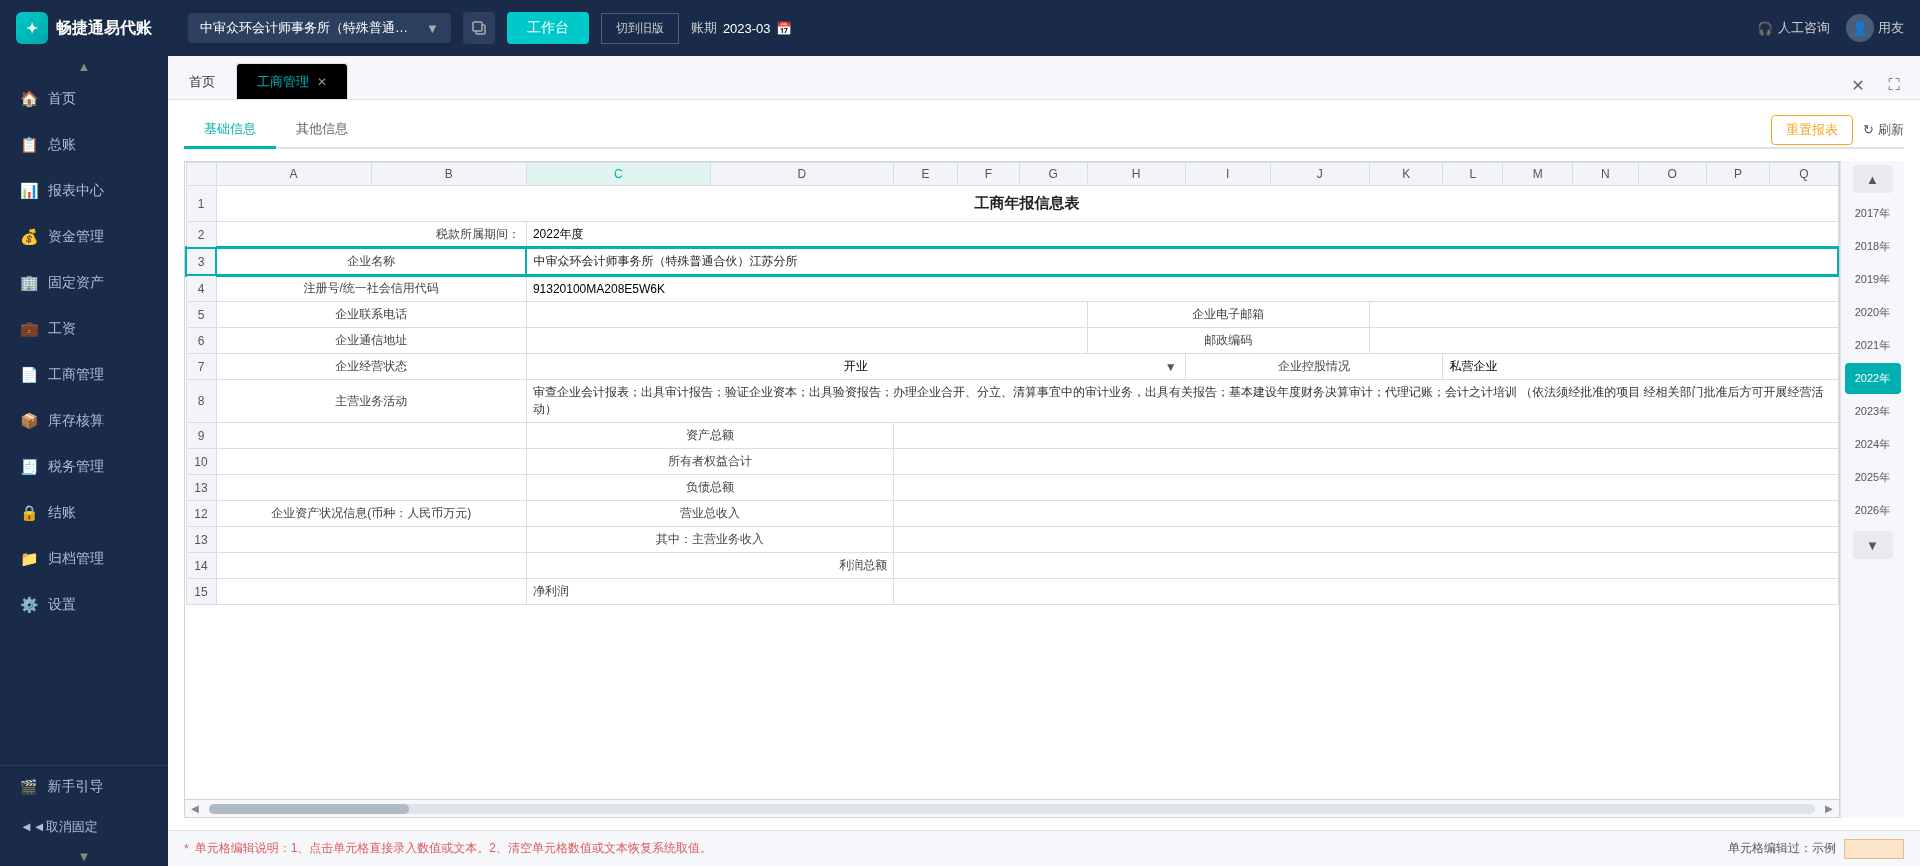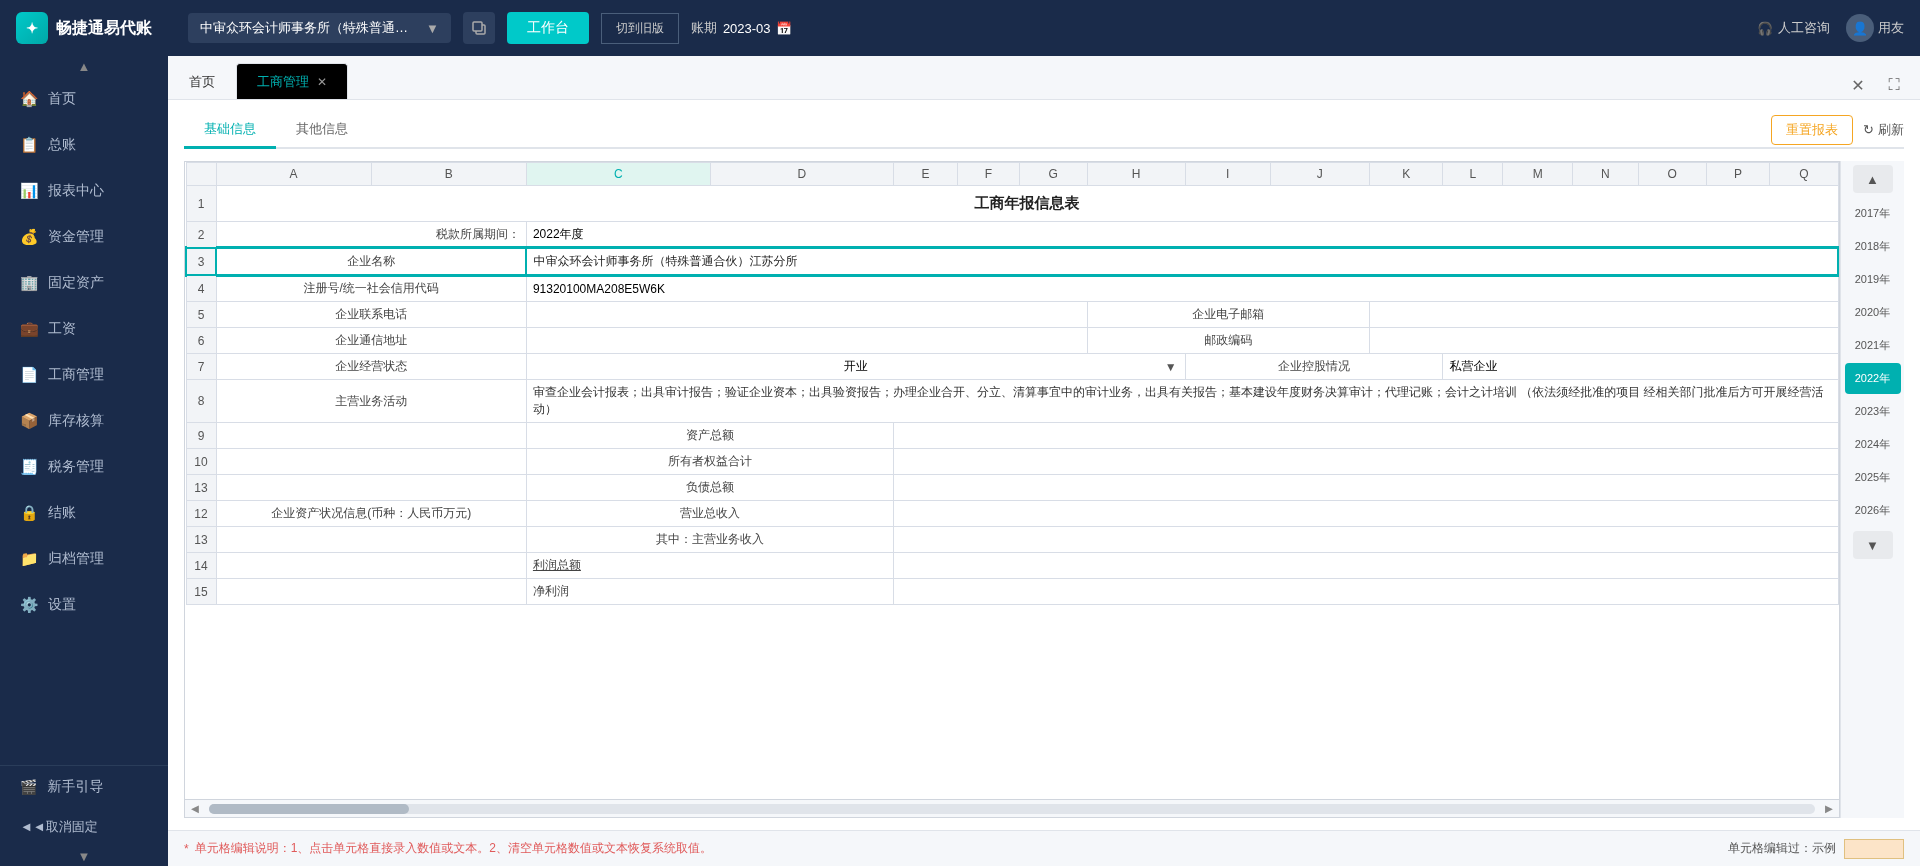--- a/index.html
+++ b/index.html
@@ -550,21 +550,21 @@
                 <tr>
                   <td class="row-num">13</td>
                   <td colspan="2"></td>
                   <td colspan="2" style="text-align:center; color:#444;">其中：主营业务收入</td>
                   <td colspan="13"></td>
                 </tr>
 
                 <tr>
                   <td class="row-num">14</td>
                   <td colspan="2"></td>
-                  <td colspan="2" style="text-align:left; color:#444;text-decoration:underline;">利润总额</td>
+                  <td colspan="2" style="text-align:right; color:#444;">利润总额</td>
                   <td colspan="13"></td>
                 </tr>
 
                 <tr>
                   <td class="row-num">15</td>
                   <td colspan="2"></td>
                   <td colspan="2" style="color:#444;">净利润</td>
                   <td colspan="13"></td>
                 </tr>
 

